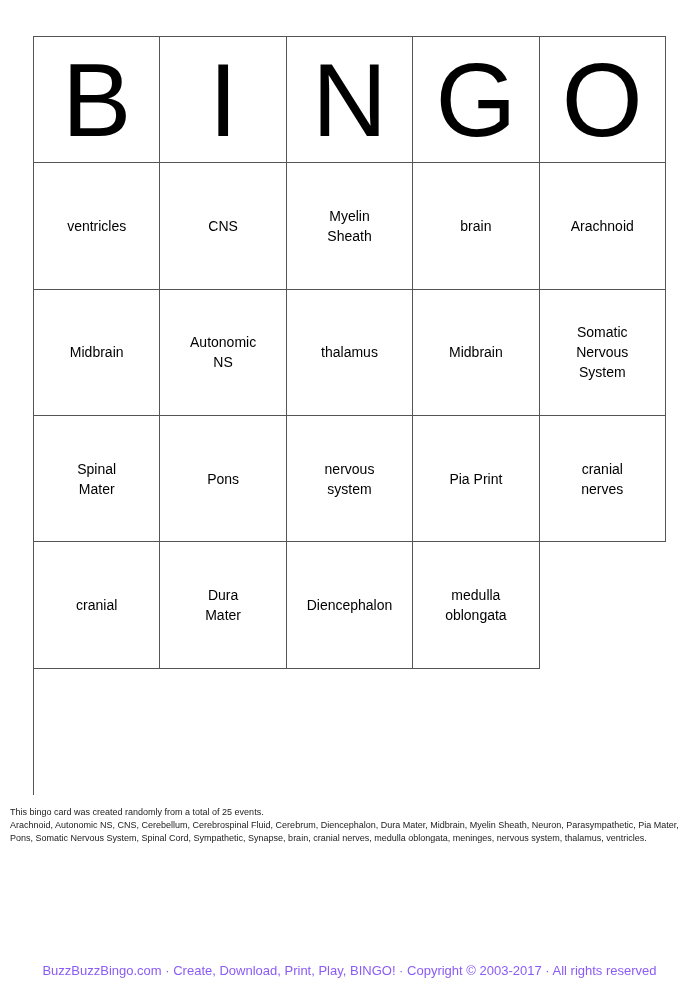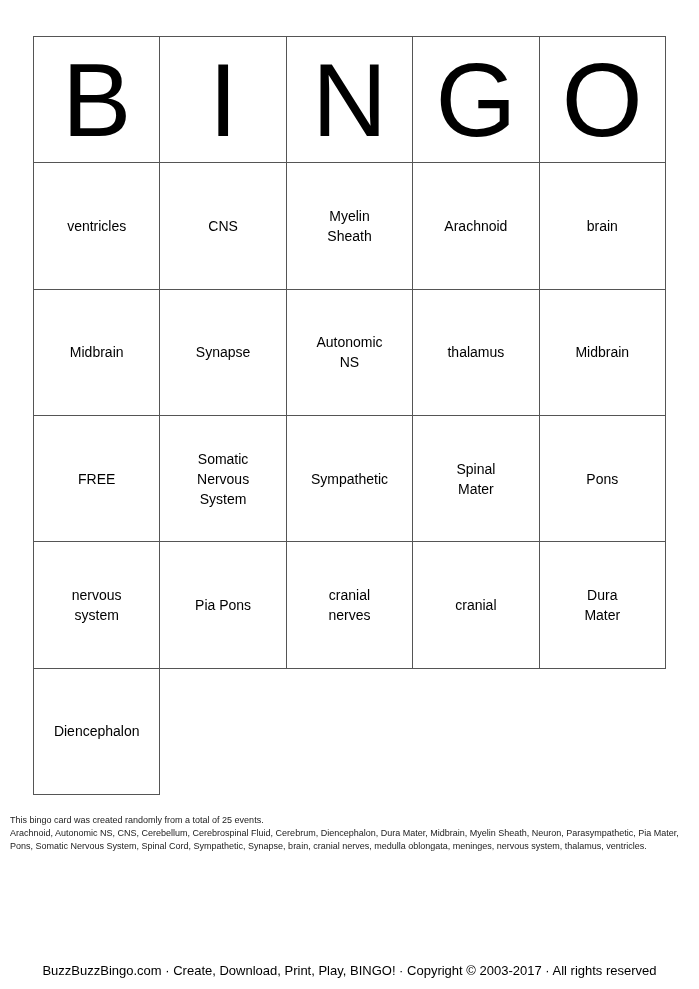--- a/index.html
+++ b/index.html
@@ -5,66 +5,65 @@
   html, body { margin: 0; padding: 0; background: #ffffff; }
   body { width: 699px; height: 989px; position: relative; overflow: hidden;
          font-family: "Liberation Sans", sans-serif; color: #000; }
   .grid { position: absolute; left: 33px; top: 36px; width: 633px; height: 759px;
           display: grid; grid-template-columns: repeat(5, 1fr); grid-template-rows: repeat(6, 1fr);
           border-top: 1px solid #555; border-left: 1px solid #555; box-sizing: border-box; }
   .cell { border-right: 1px solid #555; border-bottom: 1px solid #555;
           display: flex; align-items: center; justify-content: center; text-align: center;
           font-size: 14px; line-height: 20px; padding: 0 4px; white-space: pre-line; }
   .head { font-size: 104px; line-height: 104px; }
-  .desc { position: absolute; left: 10px; top: 806px; width: 680px; font-size: 9px; line-height: 13px; color: #222; margin-top: 8px; }
-  .footer { position: absolute; left: 0; width: 699px; top: 963px; text-align: center; font-size: 13px; color: #000000; }
+  .desc { position: absolute; left: 10px; top: 806px; width: 680px; font-size: 9px; line-height: 13px; color: #222; }
+  .footer { position: absolute; left: 0; width: 699px; top: 963px; text-align: center; font-size: 13px; color: #8b5cf6; }
 </style>
 </head>
 <body>
 
 <div class="grid">
   <div class="cell head">B</div>
   <div class="cell head">I</div>
   <div class="cell head">N</div>
   <div class="cell head">G</div>
   <div class="cell head">O</div>
 
   <div class="cell">ventricles</div>
   <div class="cell">CNS</div>
   <div class="cell">Myelin
 Sheath</div>
 
+  <div class="cell">brain</div>
   <div class="cell">Arachnoid</div>
-  <div class="cell">brain</div>
   <div class="cell">Midbrain</div>
-  <div class="cell">Synapse</div>
   <div class="cell">Autonomic
 NS</div>
 
   <div class="cell">thalamus</div>
   <div class="cell">Midbrain</div>
-  <div class="cell">FREE</div>
   <div class="cell">Somatic
 Nervous
 System</div>
-  <div class="cell">Sympathetic</div>
 
   <div class="cell">Spinal
 Mater</div>
   <div class="cell">Pons</div>
   <div class="cell">nervous
 system</div>
-  <div class="cell">Pia Pons</div>
+  <div class="cell">Pia Print</div>
 
   <div class="cell">cranial
 nerves</div>
   <div class="cell">cranial</div>
   <div class="cell">Dura
 Mater</div>
   <div class="cell">Diencephalon</div>
+  <div class="cell">medulla
+oblongata</div>
 </div>
 
 <div class="desc">
   <div>This bingo card was created randomly from a total of 25 events.</div>
   <div>Arachnoid, Autonomic NS, CNS, Cerebellum, Cerebrospinal Fluid, Cerebrum, Diencephalon, Dura Mater, Midbrain, Myelin Sheath, Neuron, Parasympathetic, Pia Mater, Pons, Somatic Nervous System, Spinal Cord, Sympathetic, Synapse, brain, cranial nerves, medulla oblongata, meninges, nervous system, thalamus, ventricles.</div>
 </div>
 
 <div class="footer">BuzzBuzzBingo.com · Create, Download, Print, Play, BINGO! · Copyright © 2003-2017 · All rights reserved</div>
 
 </body></html>

